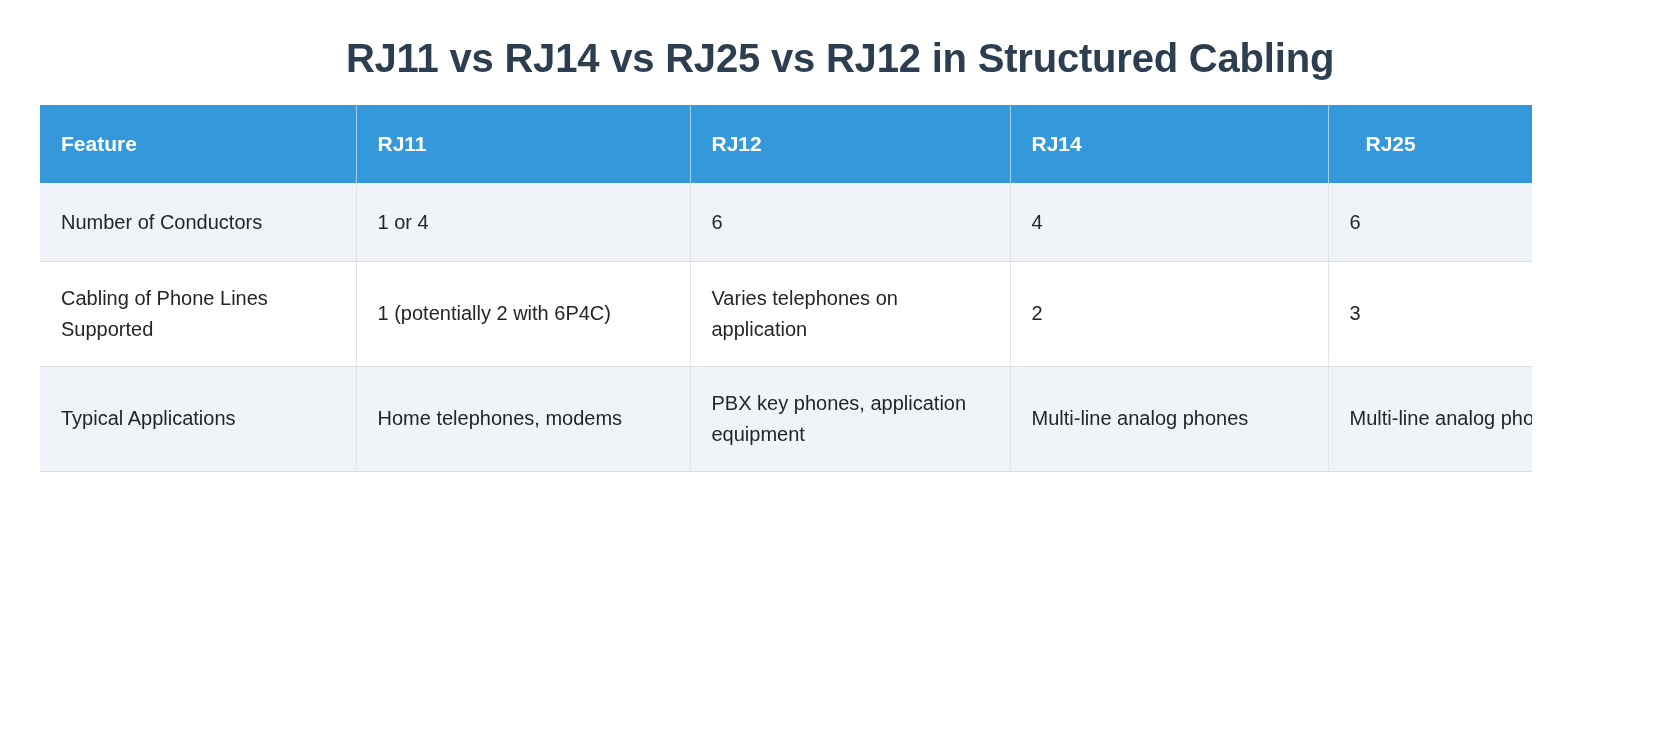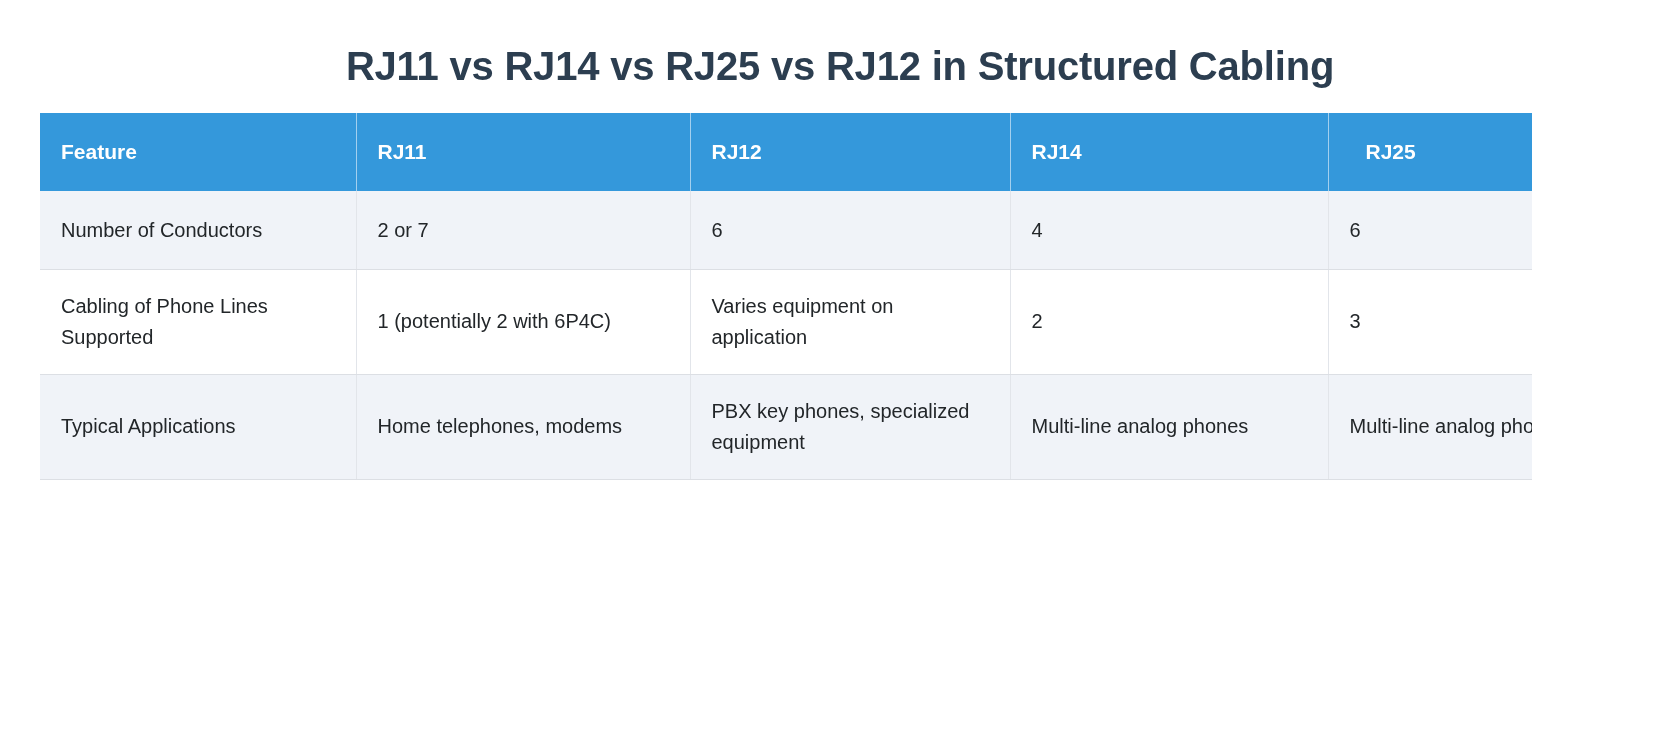--- a/index.html
+++ b/index.html
@@ -19,21 +19,21 @@
     position: relative;
     box-sizing: border-box;
     background: #ffffff;
   }
   .page-title {
     text-align: center;
     color: #2c3e50;
     font-size: 40px;
     font-weight: bold;
     letter-spacing: -0.2px;
-    margin: 12px;
+    margin: 4px;
     padding-top: 31px;
     padding-bottom: 0;
     line-height: 1.15;
     font-family: "Liberation Sans", sans-serif;
   }
   .table-wrap {
     position: absolute;
     left: 40px;
     top: 101px;
     width: 1492px;
@@ -110,36 +110,36 @@
           <th>Feature</th>
           <th>RJ11</th>
           <th>RJ12</th>
           <th>RJ14</th>
           <th>RJ25</th>
         </tr>
       </thead>
       <tbody>
         <tr class="alt r-short">
           <td>Number of Conductors</td>
-          <td>2 or 7</td>
+          <td>1 or 4</td>
           <td>6</td>
           <td>4</td>
           <td>6</td>
         </tr>
         <tr class="plain r-tall">
           <td>Cabling of Phone Lines Supported</td>
           <td>1 (potentially 2 with 6P4C)</td>
-          <td>Varies equipment on application</td>
+          <td>Varies telephones on application</td>
           <td>2</td>
           <td>3</td>
         </tr>
         <tr class="alt r-tall">
           <td>Typical Applications</td>
           <td>Home telephones, modems</td>
-          <td>PBX key phones, specialized equipment</td>
+          <td>PBX key phones, application equipment</td>
           <td>Multi-line analog phones</td>
           <td>Multi-line analog phones</td>
         </tr>
       </tbody>
     </table>
   </div>
 
 </div>
 
 </body></html>

